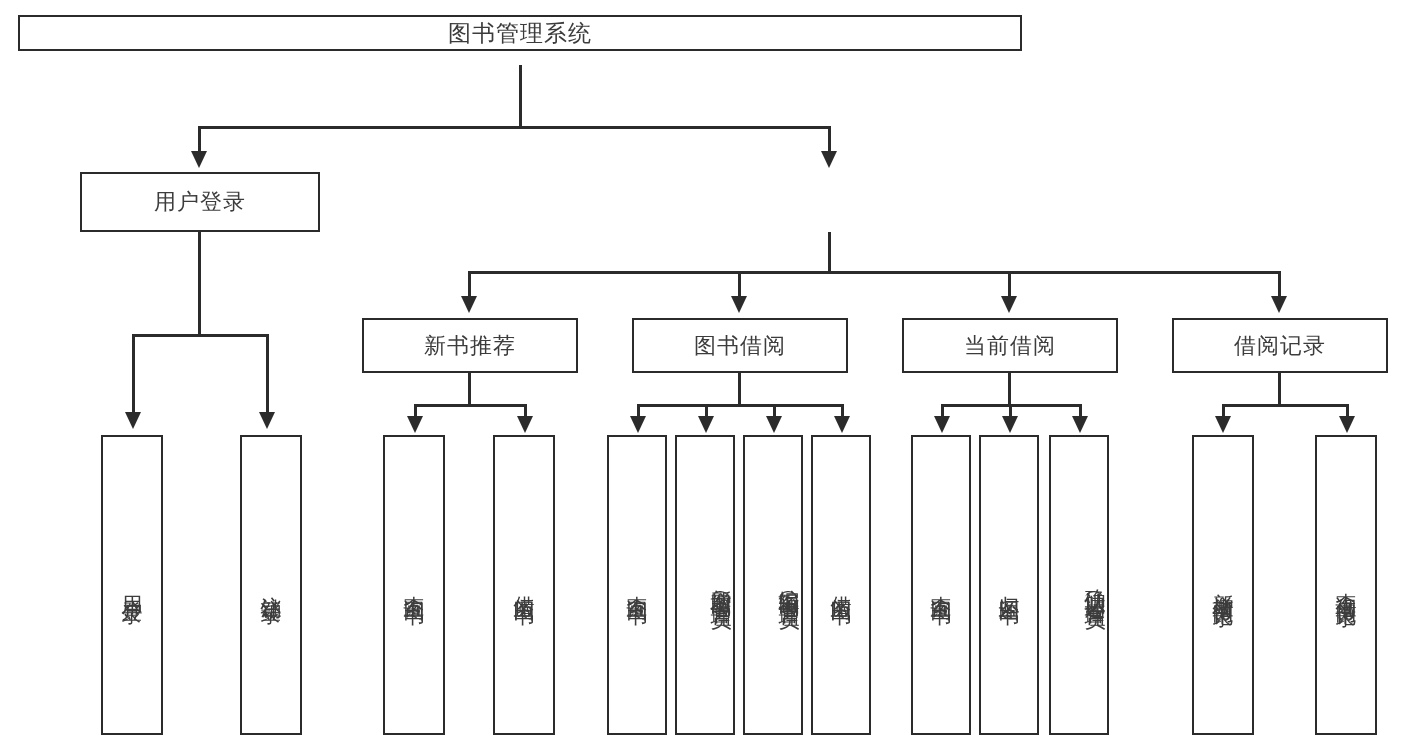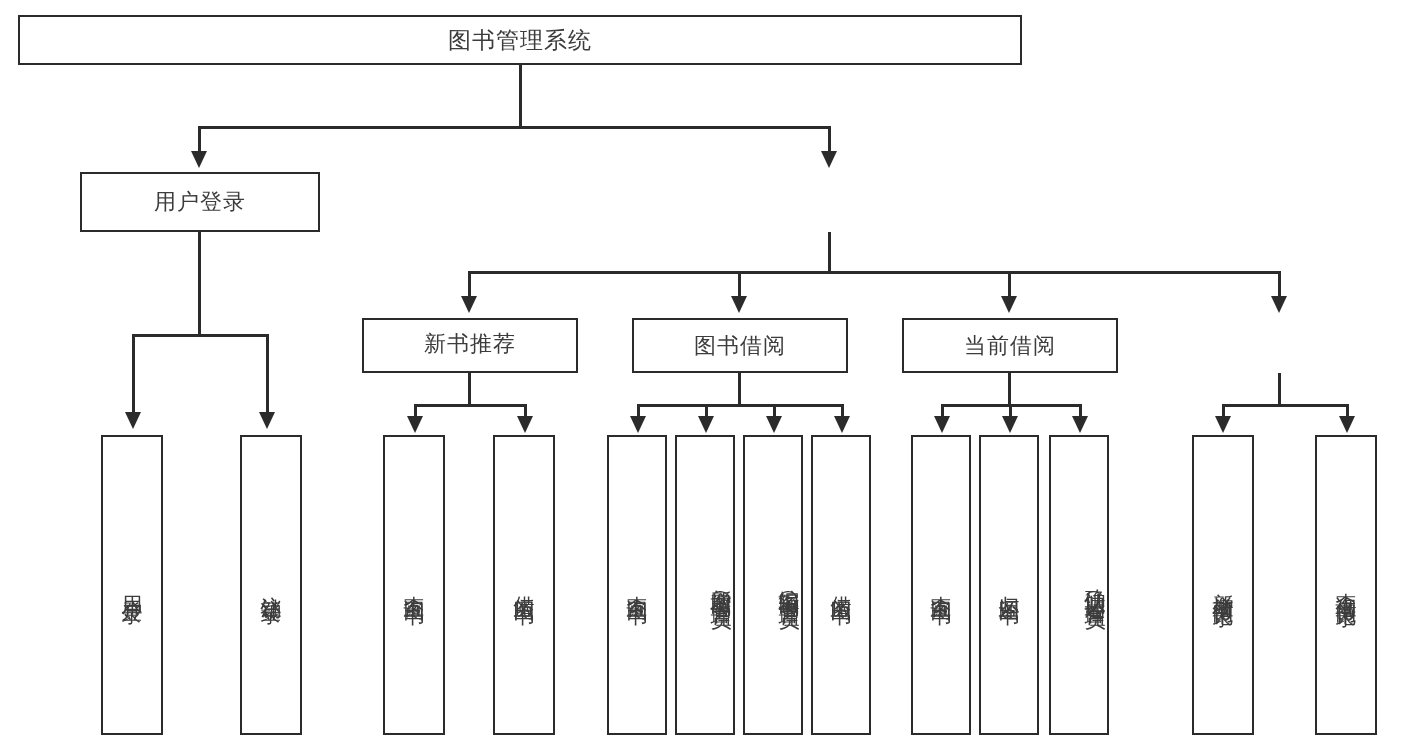--- a/index.html
+++ b/index.html
@@ -64,21 +64,21 @@
     color:#b9b9b9;
     white-space:nowrap;
     letter-spacing:0.5px;
   }
 </style>
 </head>
 <body>
 
 <div id="canvas">
 
-  <div id="root" class="node h" style="left:18px;top:15px;width:1004px;height:50px;">图书管理系统</div>
+  <div id="root" class="node h" style="left:18px;top:15px;width:1004px;height:36px;">图书管理系统</div>
 
   <div class="vline" style="left:519px;top:65px;height:63px;"></div>
 
   <div class="hline" style="left:198px;top:126px;width:632px;"></div>
 
   <div class="vline" style="left:198px;top:126px;height:27px;"></div>
   <div class="arrow" style="left:191px;top:151px;"></div>
 
   <div class="vline" style="left:828px;top:126px;height:27px;"></div>
   <div class="arrow" style="left:821px;top:151px;"></div>
@@ -101,23 +101,24 @@
 
   <div class="vline" style="left:738px;top:271px;height:27px;"></div>
   <div class="arrow" style="left:731px;top:296px;"></div>
 
   <div class="vline" style="left:1008px;top:271px;height:27px;"></div>
   <div class="arrow" style="left:1001px;top:296px;"></div>
 
   <div class="vline" style="left:1278px;top:271px;height:27px;"></div>
   <div class="arrow" style="left:1271px;top:296px;"></div>
 
-  <div class="node h" style="left:362px;top:318px;width:216px;height:55px;font-family:Liberation Mono, monospace;">新书推荐</div>
+  <div class="node h" style="left:362px;top:318px;width:216px;height:55px;">新书推荐</div>
   <div class="node h" style="left:632px;top:318px;width:216px;height:55px;">图书借阅</div>
   <div class="node h" style="left:902px;top:318px;width:216px;height:55px;">当前借阅</div>
+  <div class="node h" style="left:1172px;top:318px;width:216px;height:55px;">借阅记录</div>
 
   <div class="vline" style="left:468px;top:373px;height:33px;"></div>
   <div class="hline" style="left:414px;top:404px;width:110px;"></div>
   <div class="vline" style="left:414px;top:404px;height:14px;"></div>
   <div class="arrow" style="left:407px;top:416px;"></div>
   <div class="vline" style="left:524px;top:404px;height:14px;"></div>
   <div class="arrow" style="left:517px;top:416px;"></div>
 
   <div class="vline" style="left:738px;top:373px;height:33px;"></div>
   <div class="hline" style="left:637px;top:404px;width:206px;"></div>

